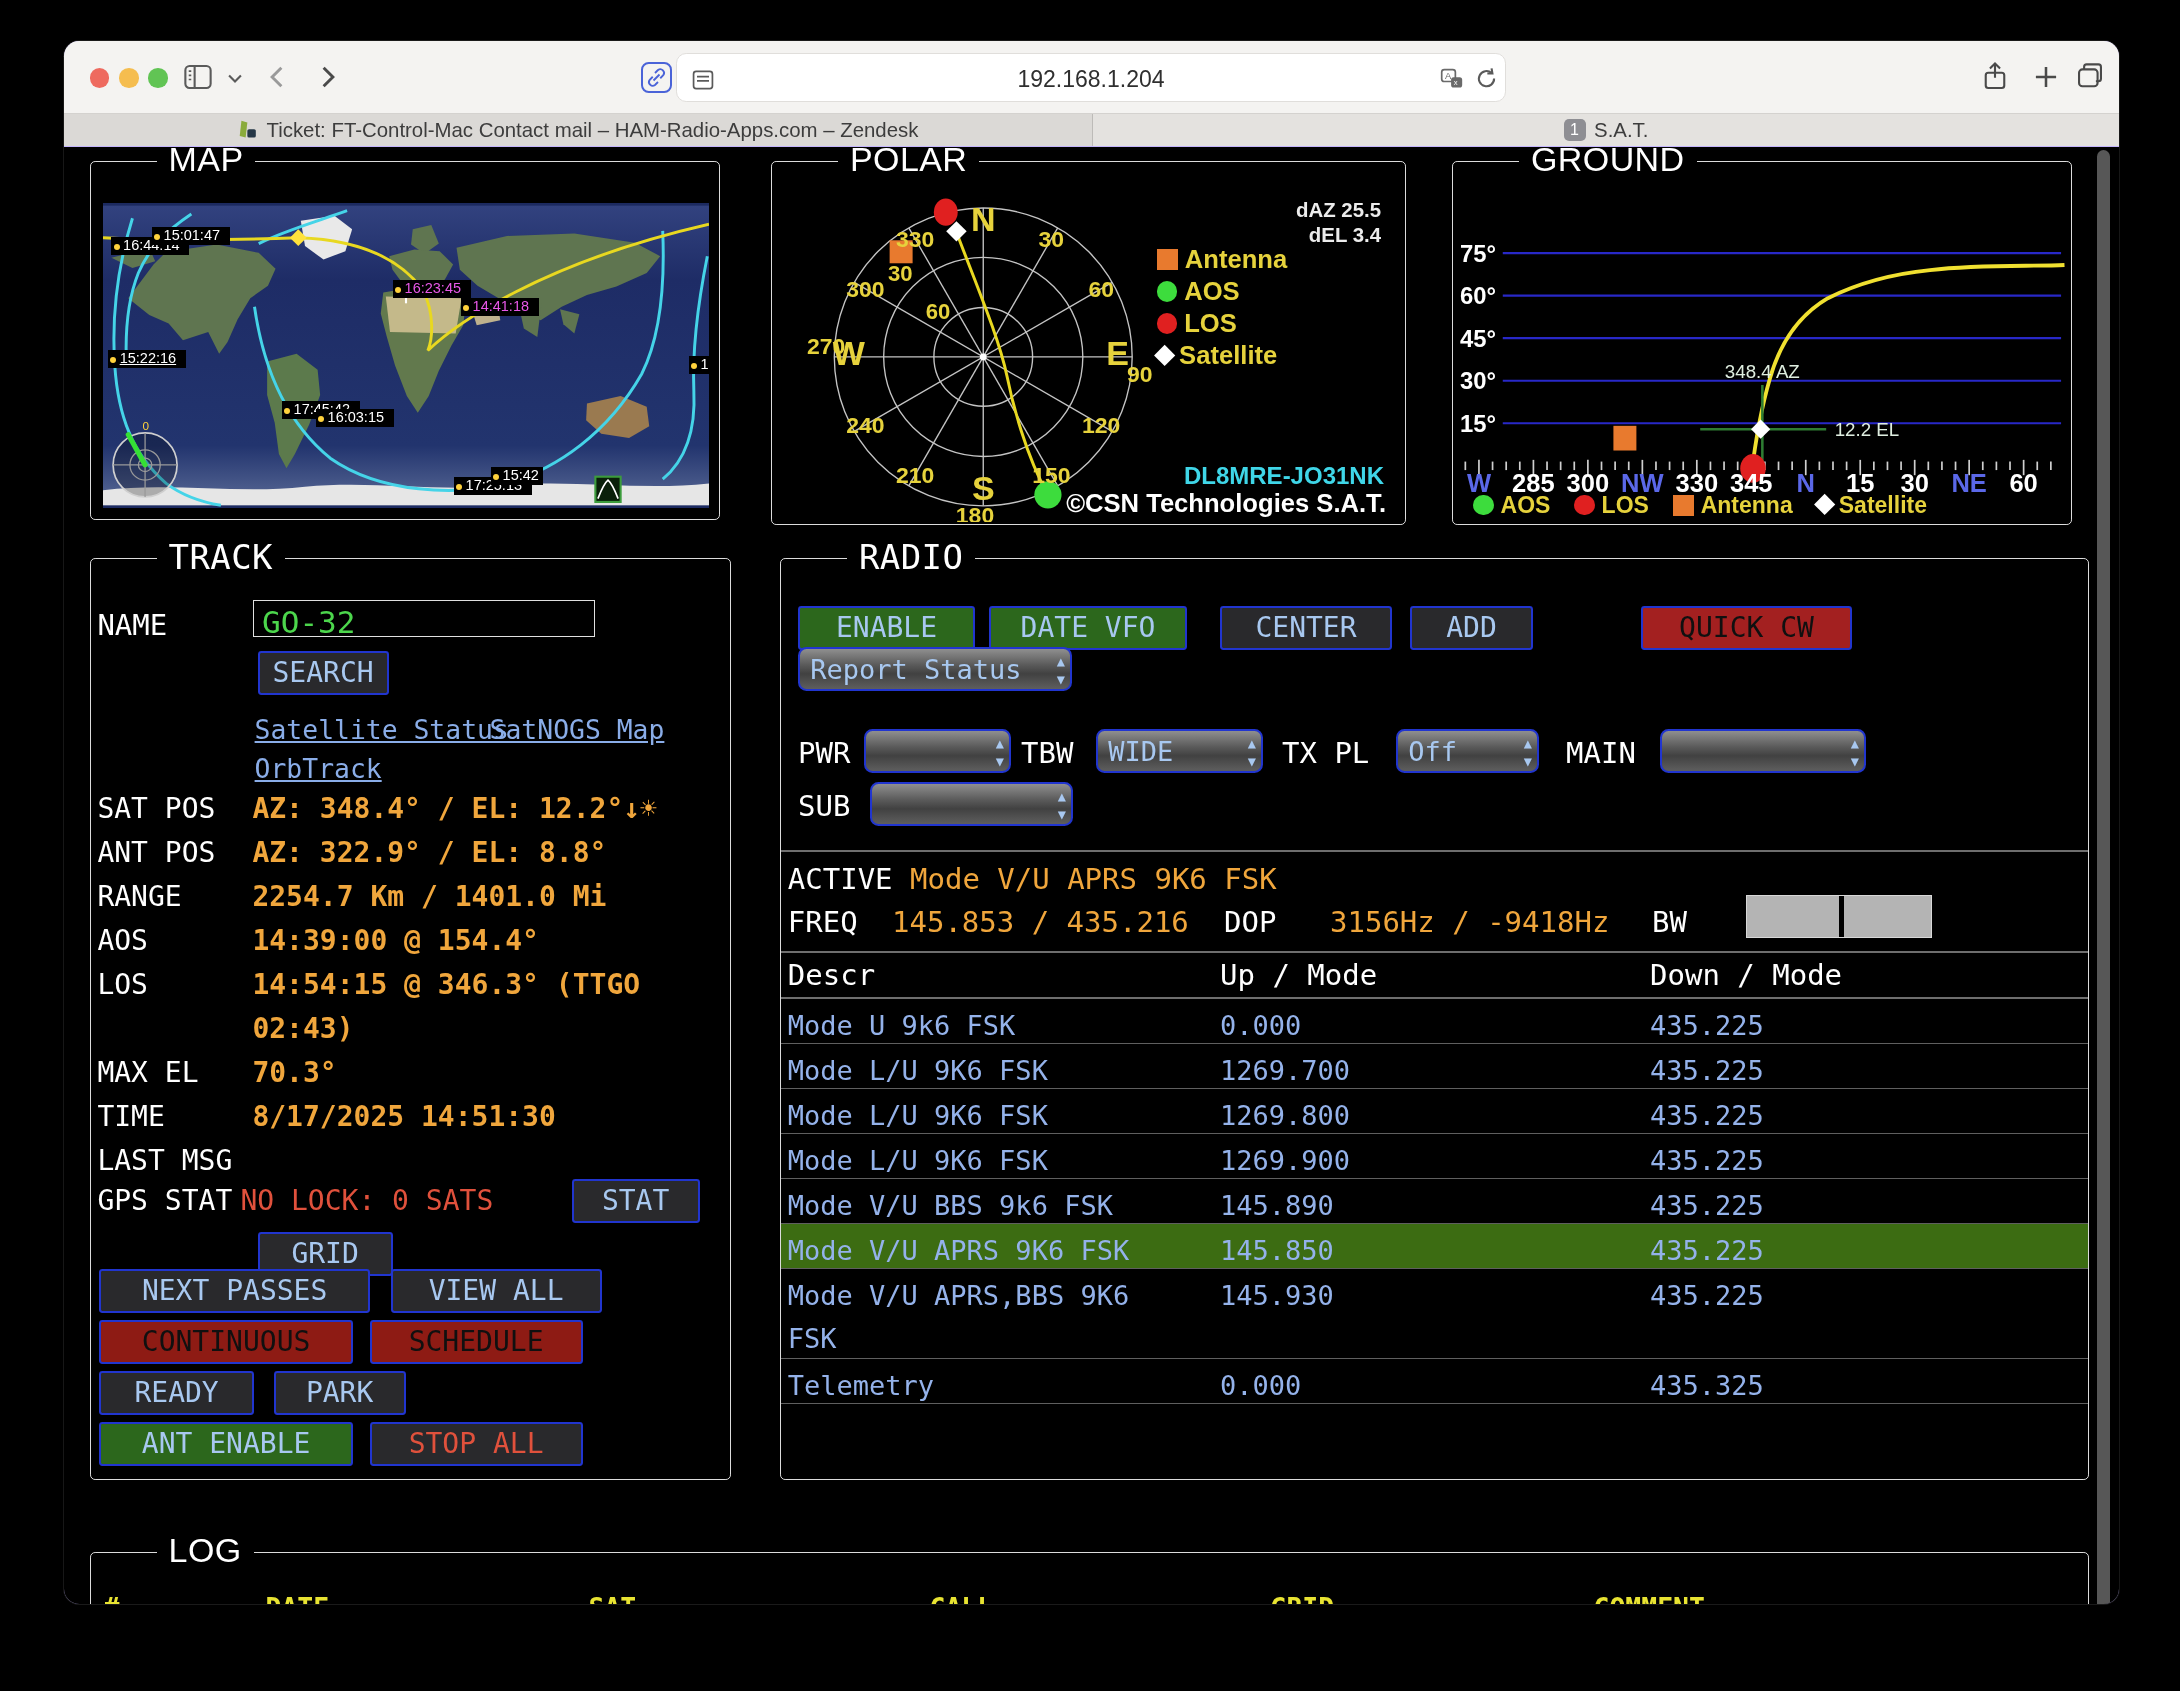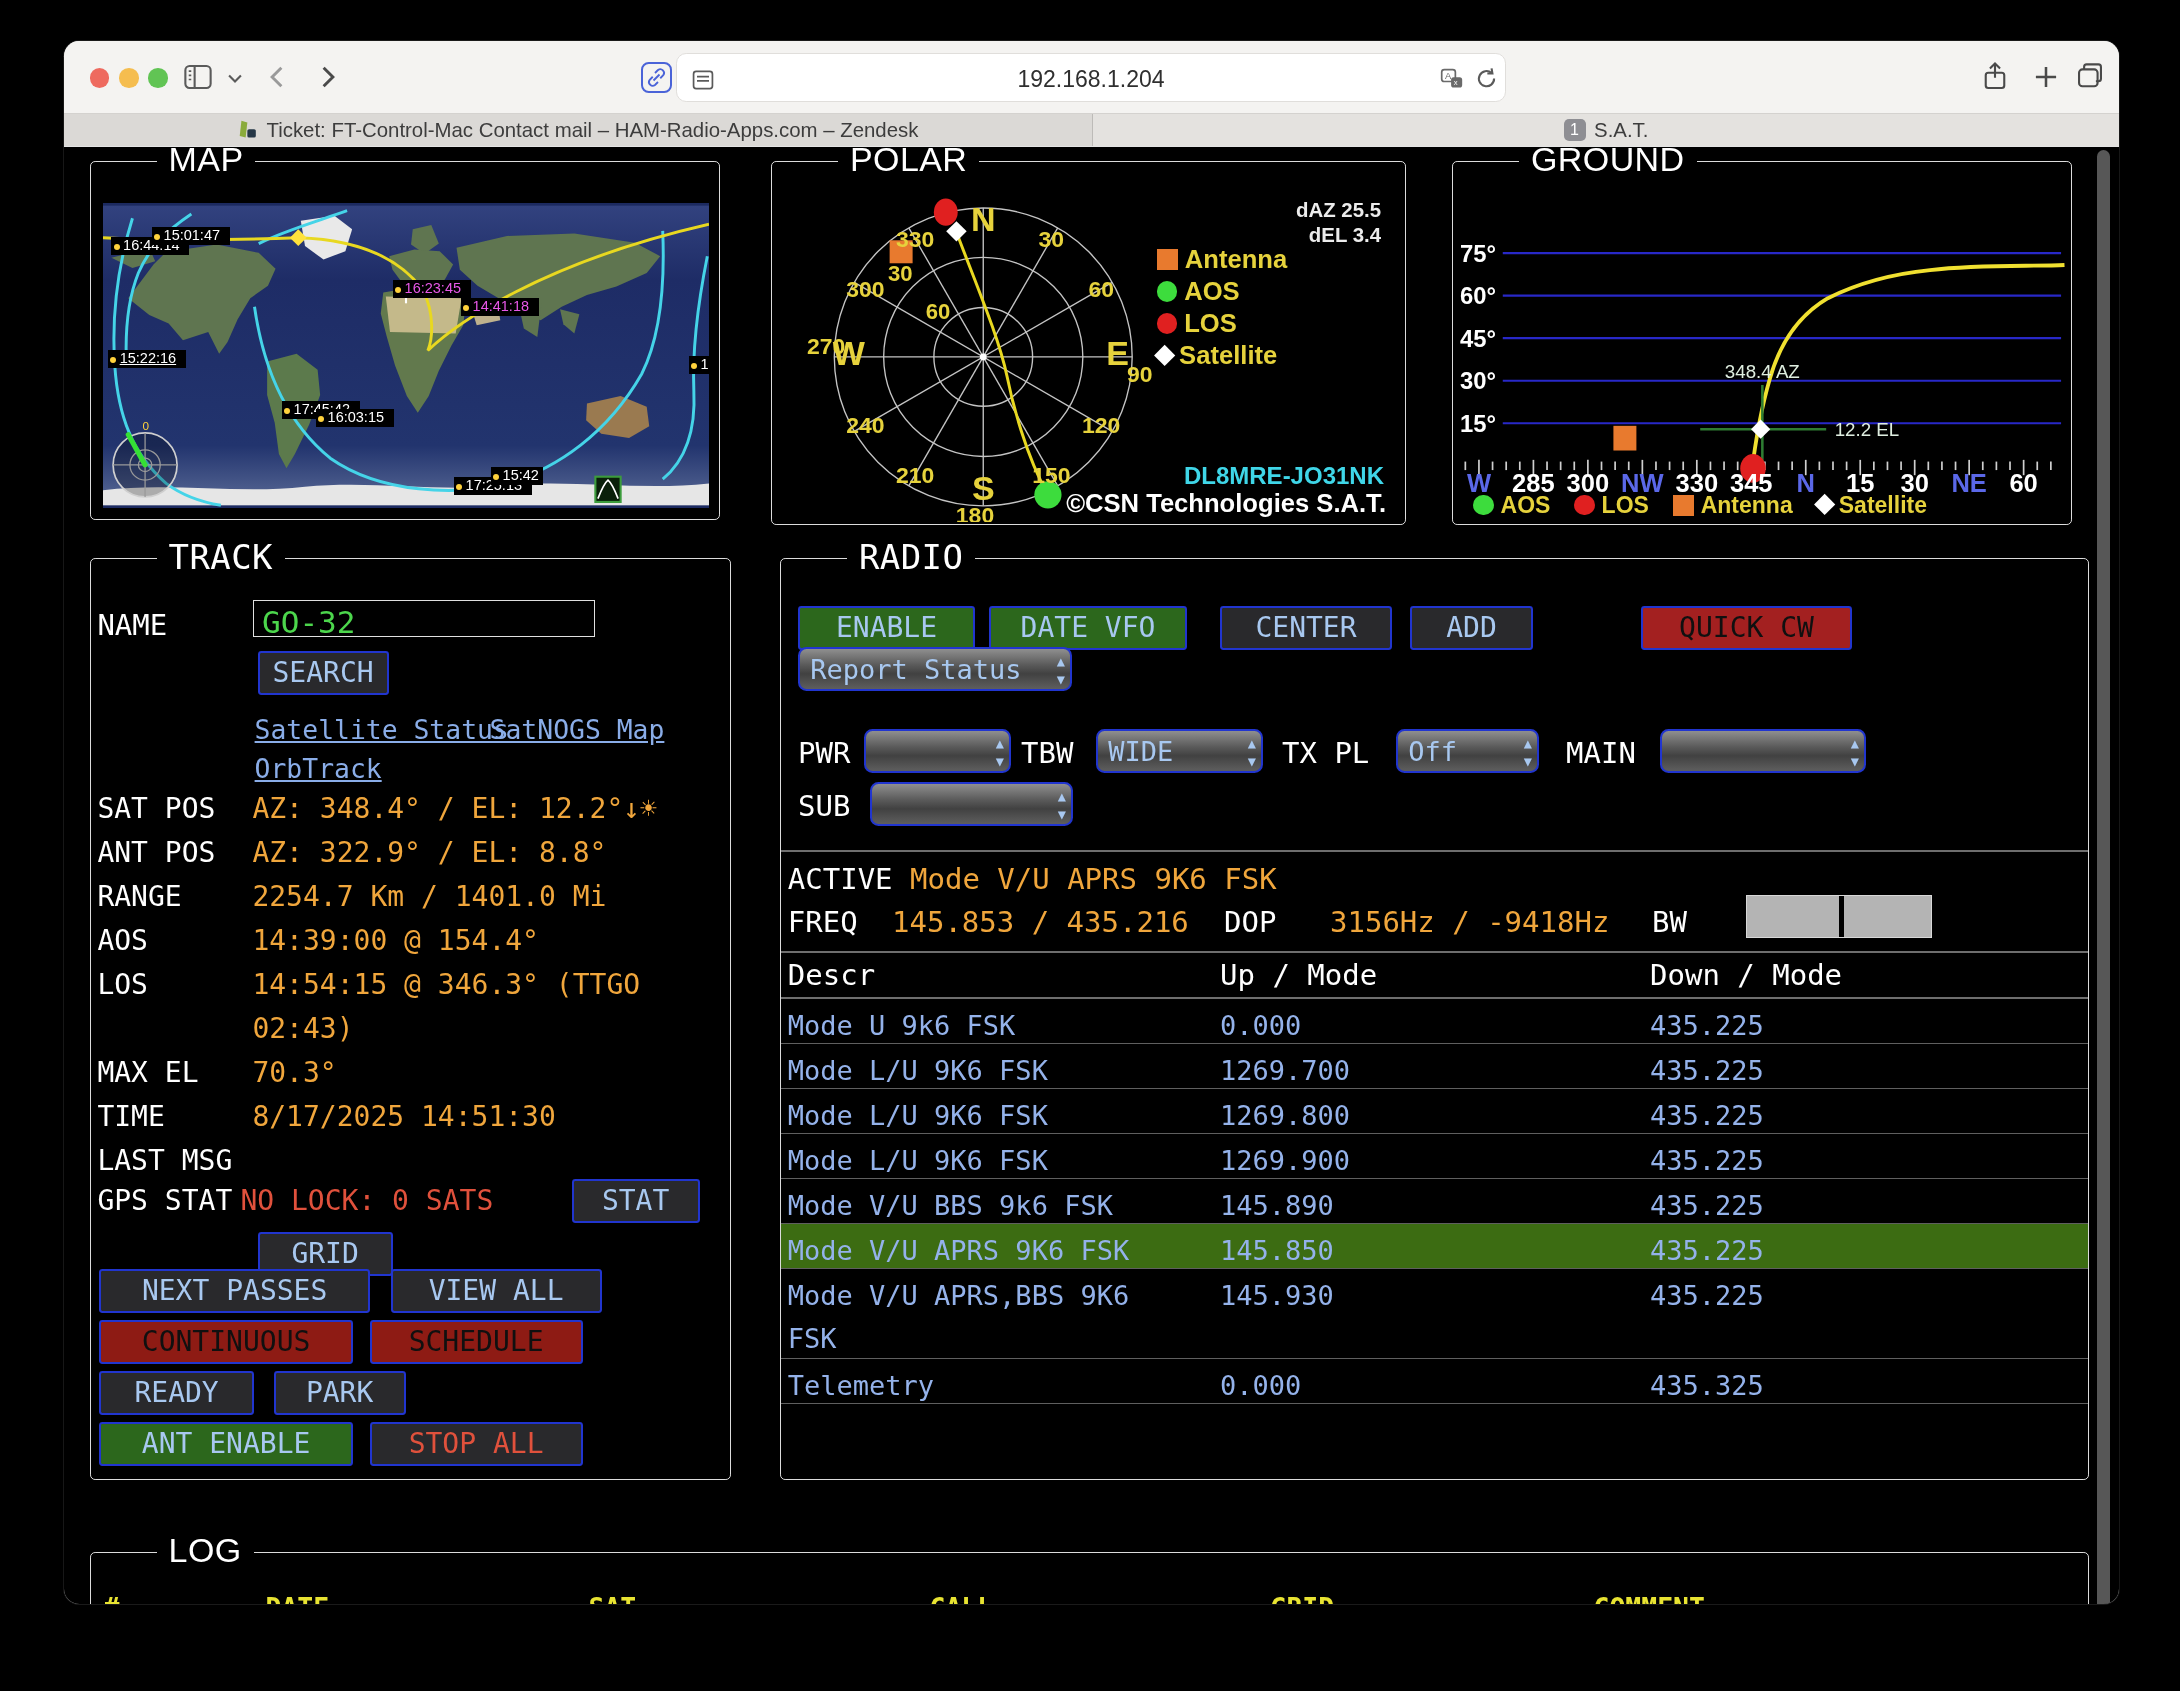--- a/index.html
+++ b/index.html
@@ -1,20 +1,20 @@
 <!DOCTYPE html>
 <html style="font-size:13.6px"><head>
 <meta charset="utf-8">
 <style>
   * { margin:0; padding:0; box-sizing:border-box; }
   html,body { background:#000; }
   .stage { position:relative; width:2181px; height:1692px; background:#000; overflow:hidden;
            font-family:"Liberation Sans", sans-serif; }
   .window { position:absolute; left:64px; top:41px; width:2055px; height:1563px;
-            border-radius:15.3px; overflow:hidden; background:#e5e5e5; box-shadow:0 0 0 0.9px #1a1a1a; }
+            border-radius:15.3px; overflow:hidden; background:#c4b5fd; box-shadow:0 0 0 0.9px #1a1a1a; }
   
   .toolbar { position:absolute; left:0; top:0; width:100%; height:73px; background:#f4f3f1;
              border-bottom:0.9px solid #d4d2cf; }
   .tl { position:absolute; top:27px; width:19.6px; height:19.6px; border-radius:50%; }
   .tl.red{ left:25.6px; background:#ee6a5f; } .tl.yel{ left:55px; background:#f5bd4f; }
   .tl.grn{ left:84px; background:#61c454; }
   .ticon { position:absolute; top:20.4px; width:32px; height:32px; color:#5a5a5a; }
   .ticon svg { width:100%; height:100%; }
   .urlfield { position:absolute; left:612px; top:12px; width:830px; height:49px; background:#fff;
               border:0.9px solid #e0dedb; border-radius:10.2px; }
@@ -74,21 +74,21 @@
   .select { position:absolute; height:44px; border:2.1px solid #2135cf; border-radius:8.5px;
             background:linear-gradient(180deg,#8f8f8f 0%,#5a5a5a 40%,#414141 62%,#5e5e5e 100%);
             color:#a8c8f0; font-family:"DejaVu Sans Mono", monospace; font-size:27px; }
   .sel-val { position:absolute; left:10.2px; top:5.1px; }
   .sel-arrows { position:absolute; right:5.1px; top:2.6px; display:flex; flex-direction:column;
                 align-items:center; color:#a8c8f0; font-size:13.6px; line-height:18px; }
   
   .tlabel { color:#fff; }
   .trow { position:relative; display:flex; min-height:44px; font-size:28px; line-height:44px; }
   .trow .tlabel { width:155px; flex:none; }
-  .trow .tvalue { width:443px; color:#f0a63c; white-space:pre-wrap; word-break:break-word; }
+  .trow .tvalue { width:443px; color:#f0a63c; white-space:pre-wrap; word-break:break-word;font-weight:bold; }
   .link { color:#8aade8; text-decoration:underline; font-size:26.4px; }
   
   .rlabel { position:absolute; color:#fff; font-size:29px; font-family:"DejaVu Sans Mono", monospace; }
   .rvalue { position:absolute; color:#f0a63c; font-size:29px; font-family:"DejaVu Sans Mono", monospace; }
   .sep { position:absolute; left:0; width:100%; height:1.7px; background:#6e6e6e; }
   .bw-slider { position:absolute; left:965px; top:336px; width:186px; height:43px; background:#b4b4b4;
                border:0.9px solid #d8d8d8; }
   .bw-handle { position:absolute; left:50%; top:0; width:5.1px; height:100%; background:#000; }
   .rt-row { position:relative; width:100%; border-bottom:1.7px solid #5f5f5f;
             font-family:"DejaVu Sans Mono", monospace; font-size:27px; color:#94b2ea; }

